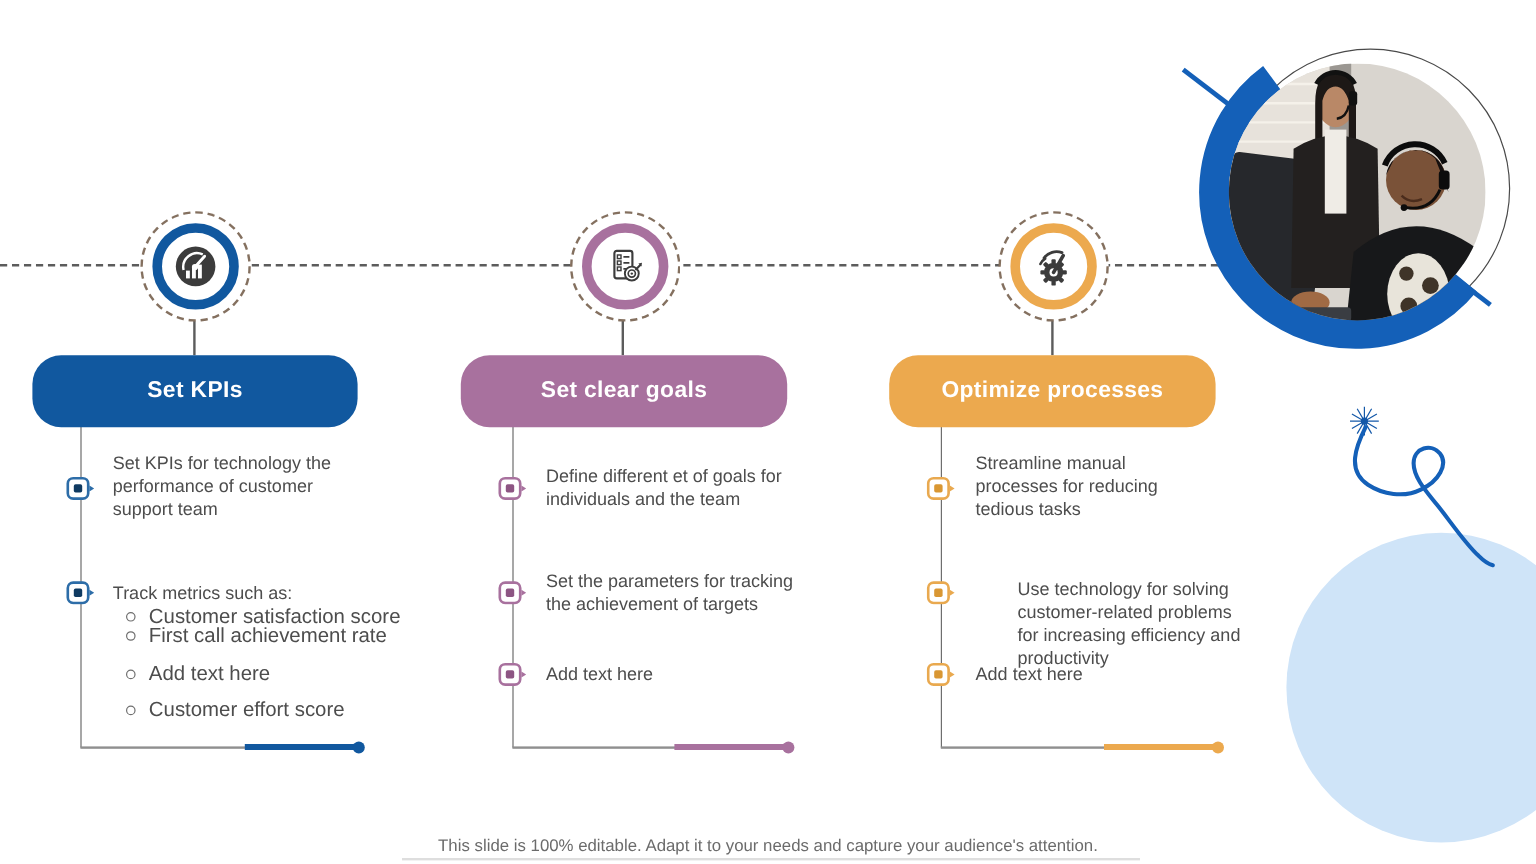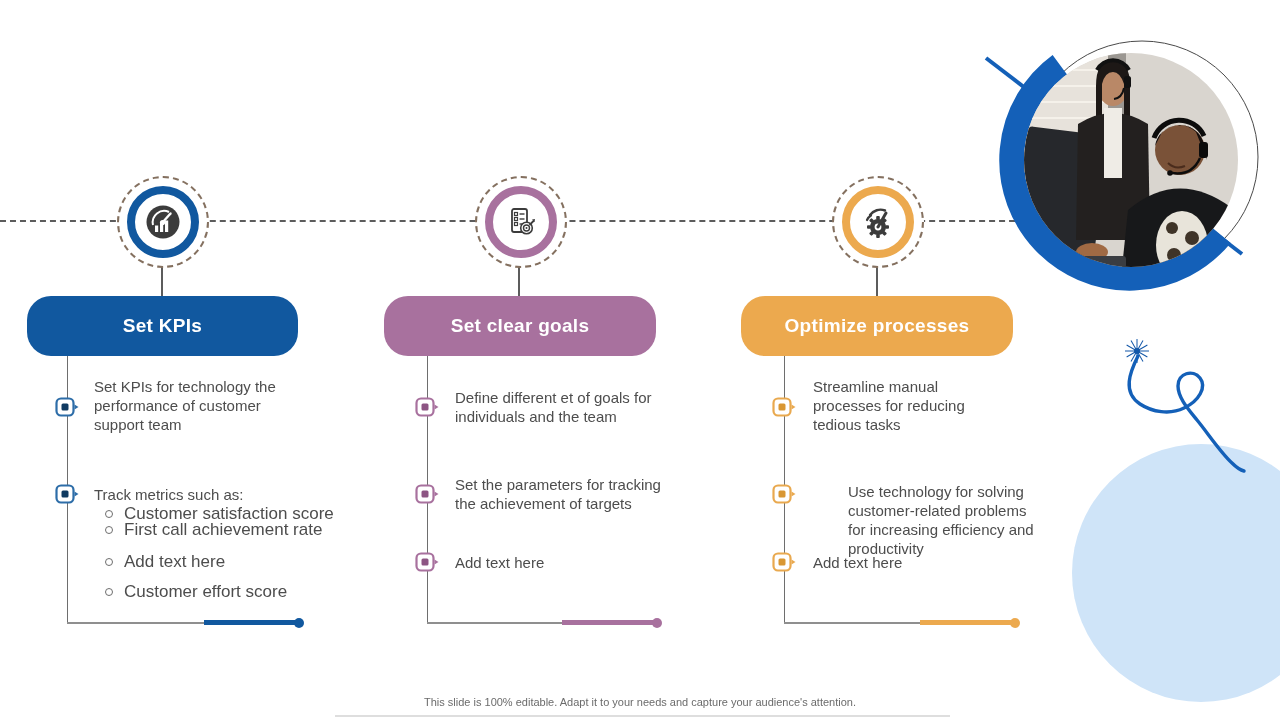--- a/index.html
+++ b/index.html
@@ -18,21 +18,21 @@
   .vline{position:absolute;top:344px;height:279px;width:1.5px;background:#6e6e6e;z-index:1;}
   .hline{position:absolute;top:622px;height:1.5px;background:#8f8f8f;z-index:1;}
   .accent{position:absolute;top:620px;height:5px;z-index:2;}
   .accent.blue{background:#11589f;} .accent.purple{background:#a8719e;} .accent.orange{background:#eca94e;}
   .dot{position:absolute;top:617.5px;width:10px;height:10px;border-radius:50%;z-index:2;}
   .dot.blue{background:#11589f;} .dot.purple{background:#a8719e;} .dot.orange{background:#eca94e;}
   .marker{position:absolute;z-index:3;line-height:0;}
   .btext{position:absolute;font-size:15px;line-height:19px;color:#4d4d4d;z-index:2;}
   .subitem{position:absolute;font-size:17px;line-height:16px;color:#4d4d4d;display:flex;align-items:center;z-index:2;}
   .subitem .o{width:6px;height:6px;border:1.2px solid #6e6e6e;border-radius:50%;margin-right:11px;flex:0 0 auto;}
-  .footer{position:absolute;left:0;top:696px;width:100%;text-align:center;font-size:11px;color:#6b6b6b;z-index:2;}
+  .footer{position:absolute;left:0;top:696px;width:100%;text-align:center;font-size:14px;color:#6b6b6b;z-index:2;}
   .footer-ghost{position:absolute;left:335px;top:715px;width:615px;height:2px;background:#dedede;z-index:1;}
   .deco{position:absolute;z-index:0;}
   .photo-wrap{position:absolute;left:960px;top:8px;width:320px;height:302px;z-index:2;}
   .lightblue-circle{position:absolute;left:1072px;top:444px;width:258px;height:258px;border-radius:50%;background:#cfe4f8;z-index:0;}
   .squiggle{position:absolute;left:1075px;top:328px;width:205px;height:165px;z-index:1;}
 </style>
 </head>
 <body>
 
 <div class="slide">

